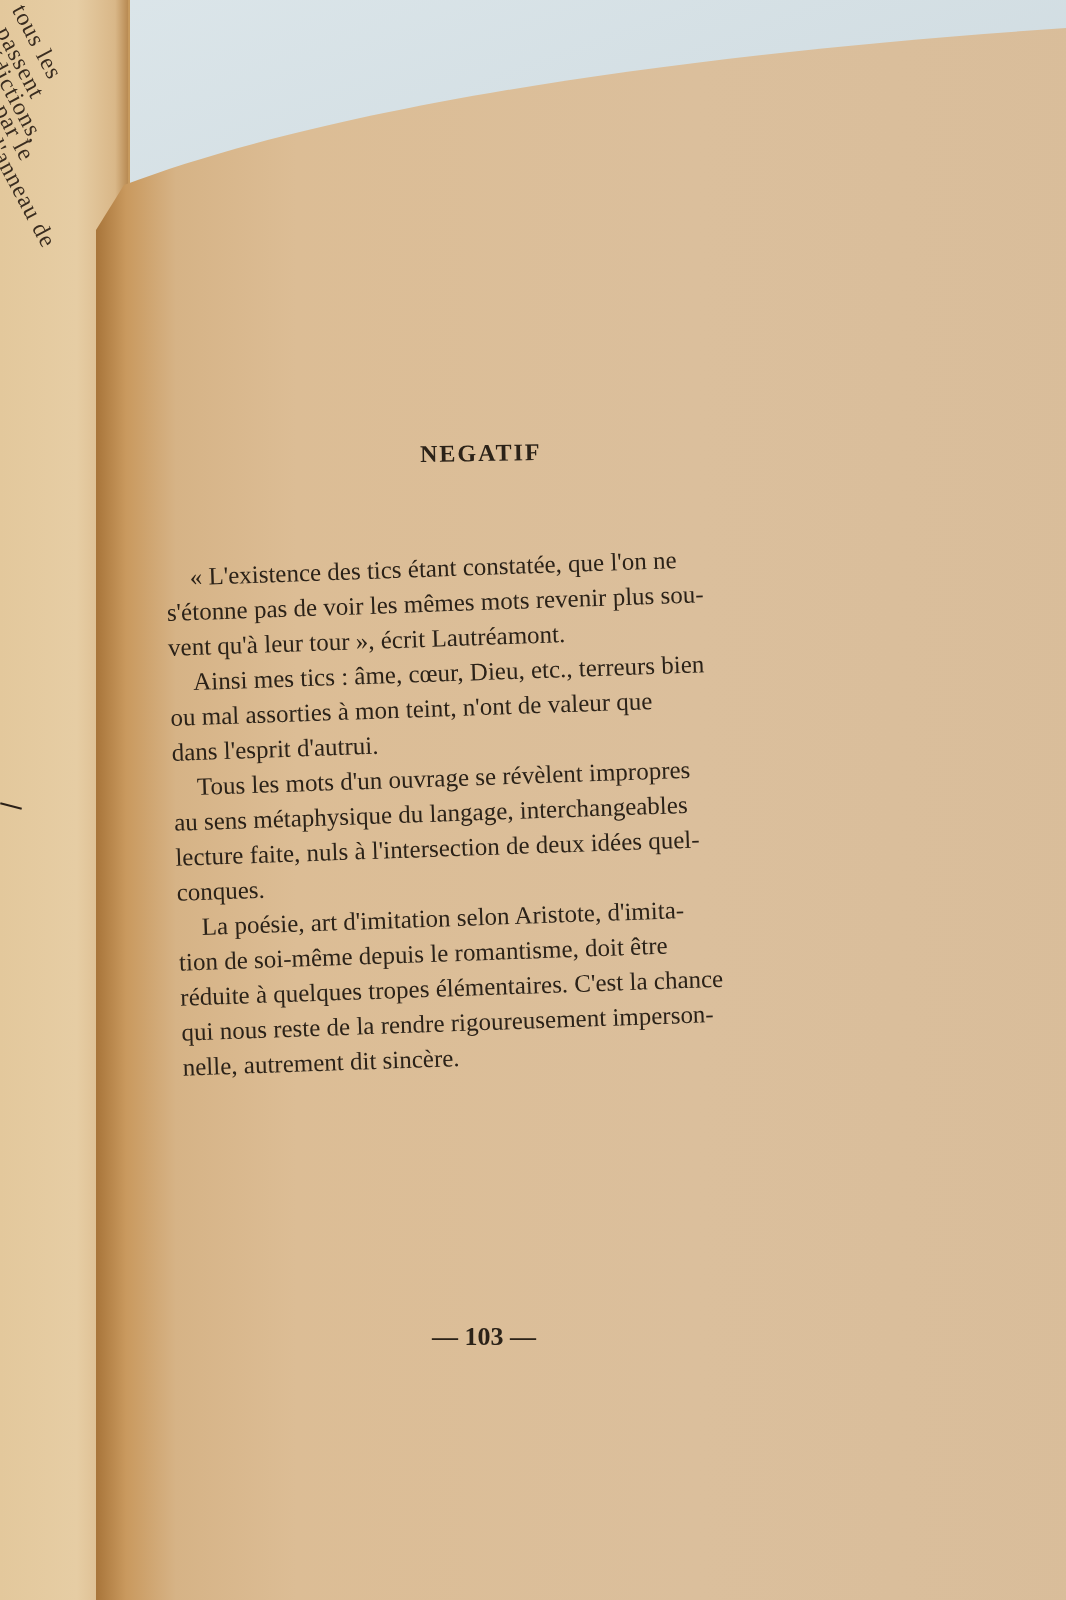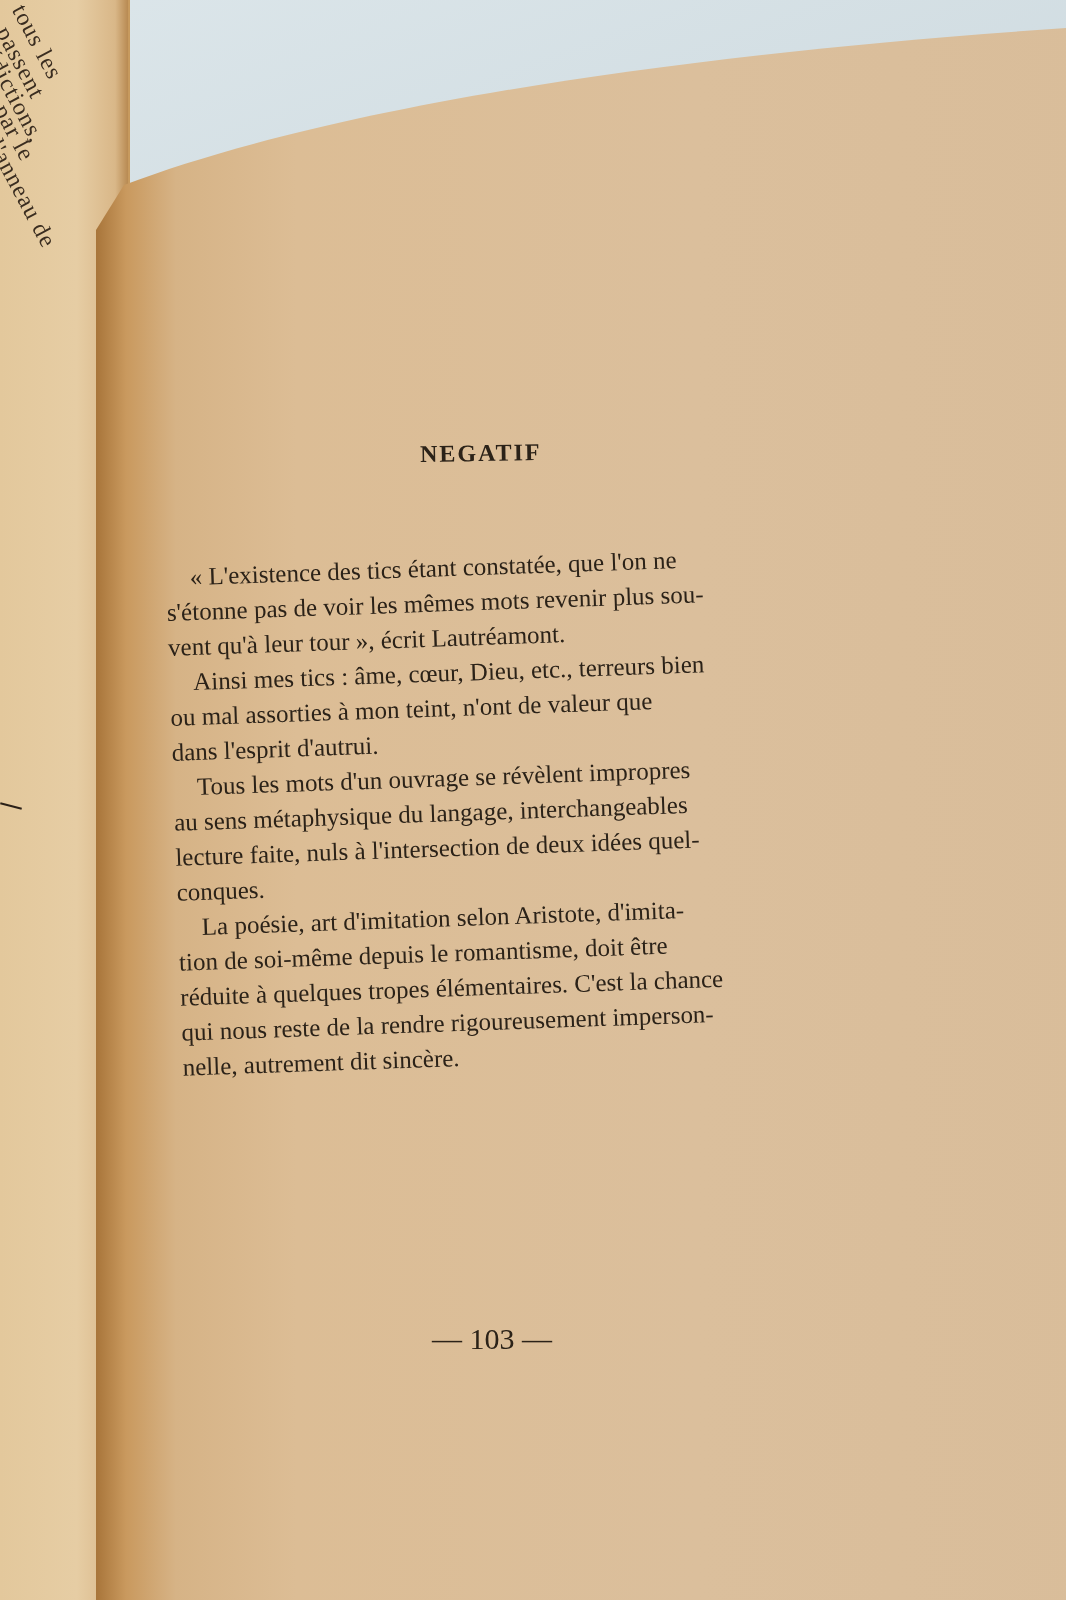--- a/index.html
+++ b/index.html
@@ -37,21 +37,21 @@
     left: 420px; top: 440px; font-size: 24px; font-weight: bold; letter-spacing: 2px;
     transform: rotate(-1deg);
   }
   .body-text {
     left: 165px; top: 560px; width: 720px; font-size: 25px; line-height: 35px;
     transform: rotate(-2deg); transform-origin: left top;
   }
   .body-text .line { display: block; white-space: nowrap; }
   .body-text .indent { padding-left: 24px; }
   .page-number {
-    left: 432px; top: 1322px; font-size: 30px; font-weight: normal;
+    left: 432px; top: 1322px; font-size: 26px; font-weight: bold;
   }
 </style>
 </head>
 <body>
 
 <div class="backdrop"></div>
 
 <div class="left-page">
   <span class="frag" style="left:30px; top:0px;">tous les</span>
   <span class="frag" style="left:14px; top:22px;">passent</span>

